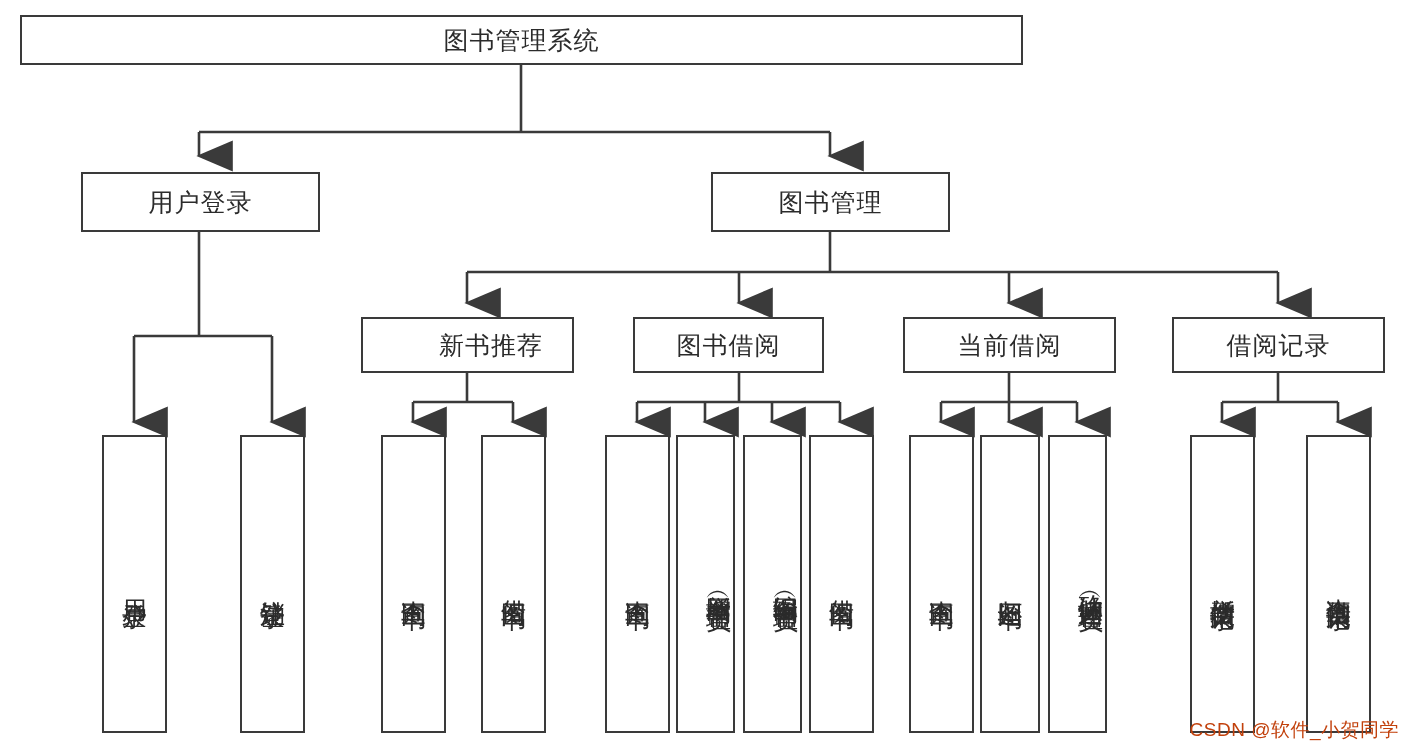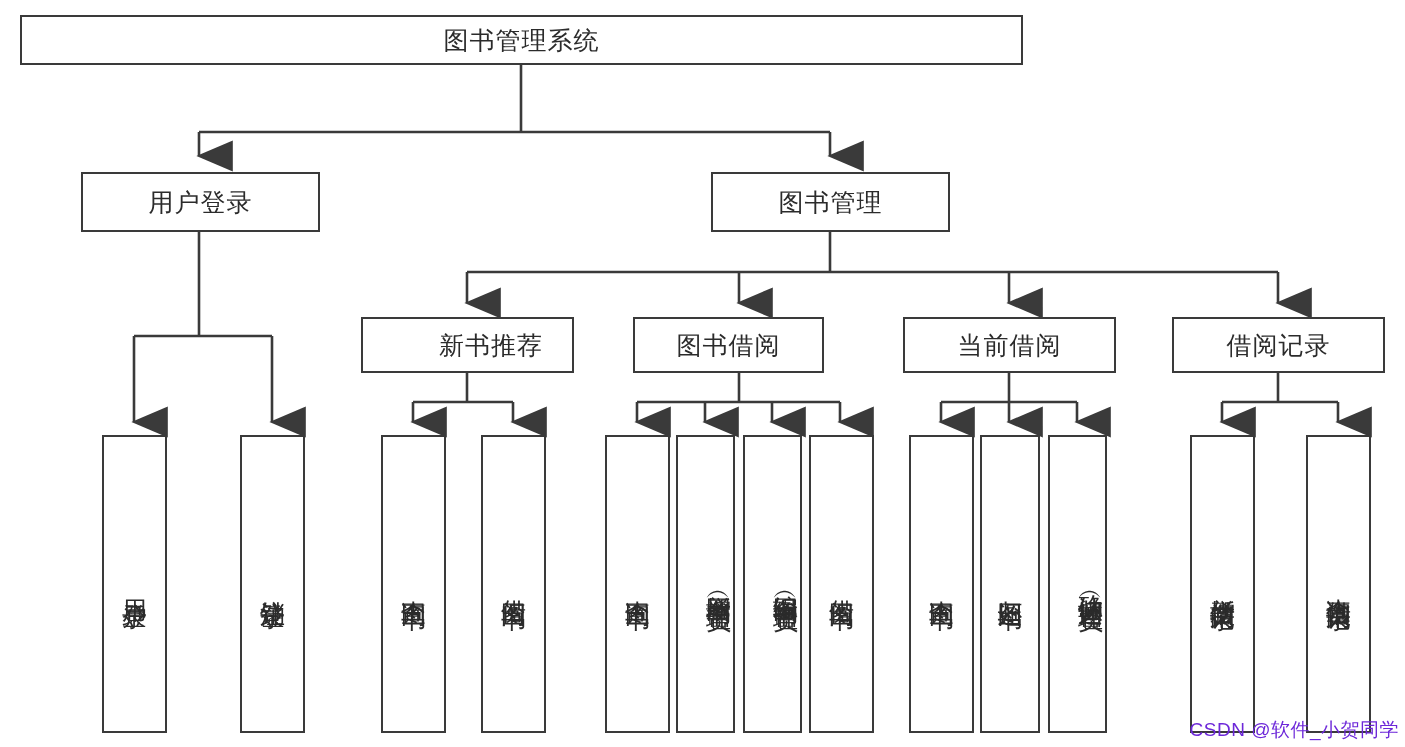--- a/index.html
+++ b/index.html
@@ -60,21 +60,21 @@
     align-items: flex-start;
   }
   .node.vert.center-v {
     align-items: center;
   }
   .watermark {
     position: absolute;
     right: 6px;
     bottom: 4px;
     font-size: 19px;
-    color: #6d28d9;
+    color: #c2410c;
     white-space: nowrap;
     letter-spacing: 0.5px;
     pointer-events: none;
   }
 </style>
 </head>
 <body>
 
 <div id="diagram-root">
 

